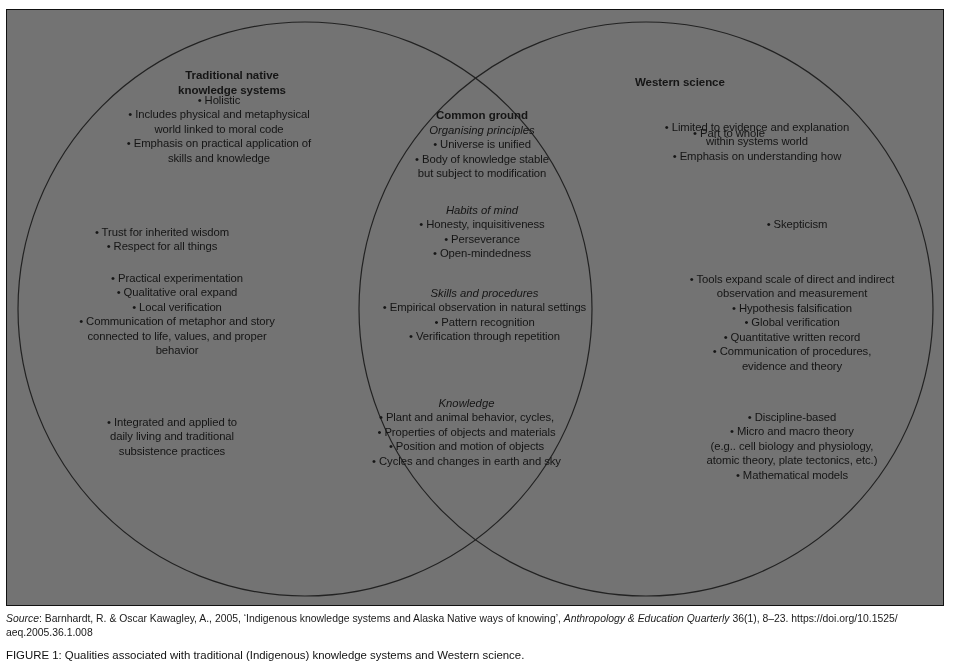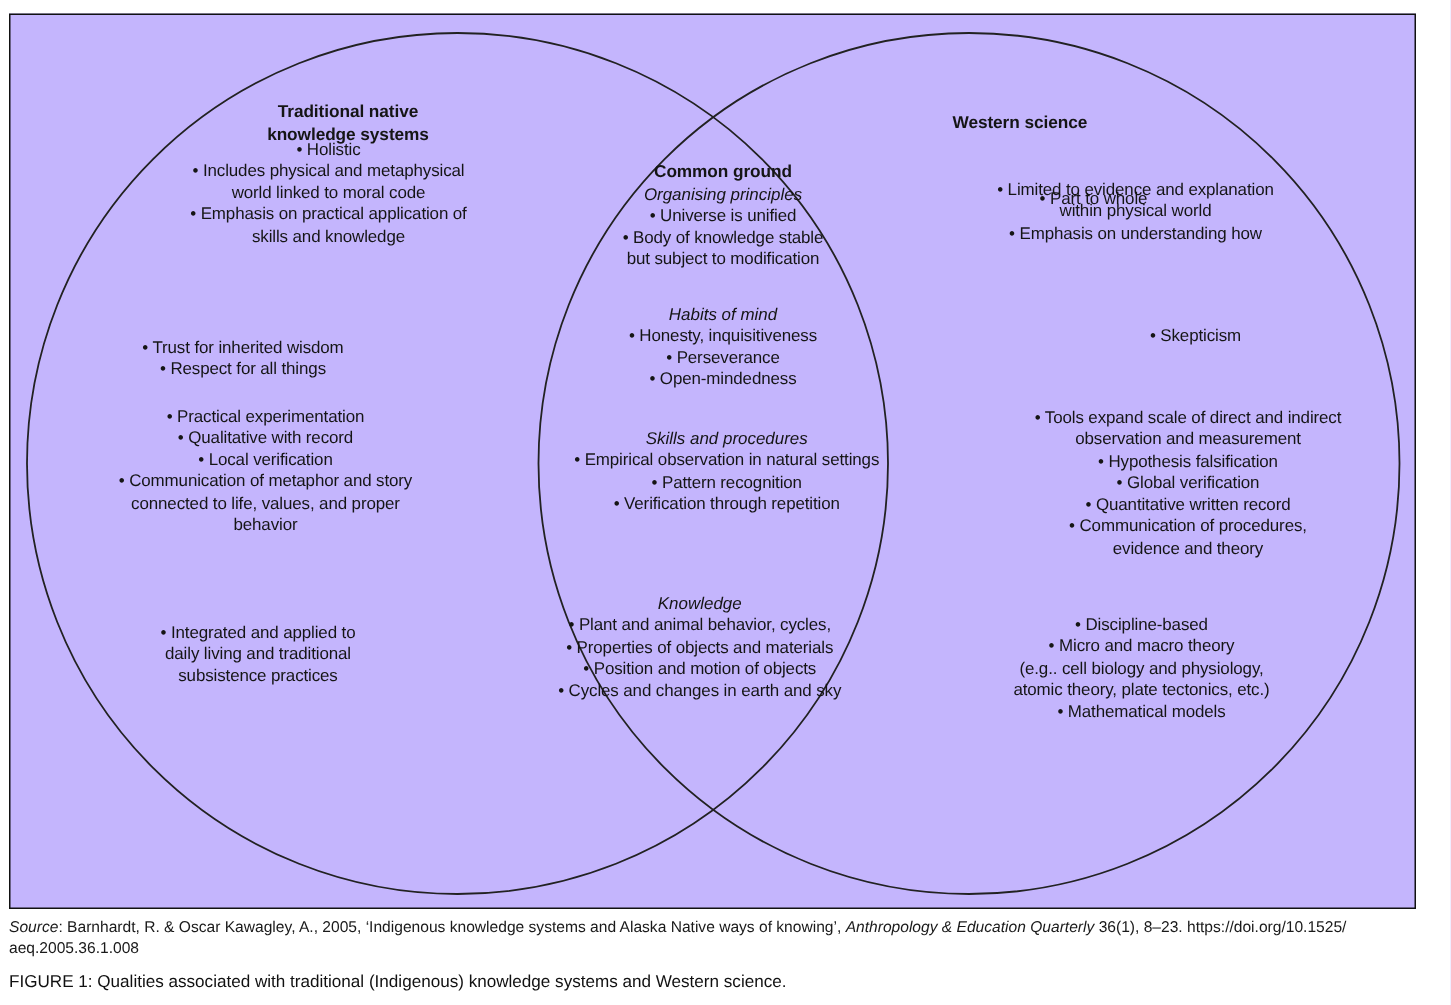--- a/index.html
+++ b/index.html
@@ -15,21 +15,21 @@
     color: #1a1a1a;
     overflow: hidden;
   }
 
   
   #figure-frame {
     position: absolute;
     left: 6px; top: 9px;
     width: 938px; height: 597px;
     border: 1.3px solid #111111;
-    background: #c4b5fd;
+    background: #737373;
   }
 
   
   #venn-svg {
     position: absolute;
     left: 0; top: 0;
     width: 938px; height: 597px;
   }
 
   
@@ -64,21 +64,21 @@
   #cg-habits  { left: 355px; top: 193px; width: 240px; }
   #cg-skills  { left: 335px; top: 276px; width: 285px; }
   #cg-know    { left: 317px; top: 386px; width: 285px; }
 
   
   #ws-title   { left: 628px; top: 65px;  width: 140px; text-align: left; }
   #ws-list1   { left: 572px; top: 83px;  width: 300px; margin-top: 33px; }
   #ws-list2   { left: 585px; top: 110px; width: 330px; }
   #ws-skept   { left: 680px; top: 207px; width: 220px; }
   #ws-list3   { left: 625px; top: 262px; width: 320px; }
-  #ws-list4   { left: 594px; top: 400px; width: 320px; }
+  #ws-list4   { left: 625px; top: 400px; width: 320px; }
 
   
   #source-note {
     position: absolute;
     left: 6px; top: 612px;
     width: 952px;
     font-size: 10.4px;
     line-height: 1.38;
     color: #1a1a1a;
   }
@@ -116,21 +116,21 @@
     <div class="li cont">skills and knowledge</div>
   </div>
 
   <div class="block" id="tk-list2">
     <div class="li">• Trust for inherited wisdom</div>
     <div class="li">• Respect for all things</div>
   </div>
 
   <div class="block" id="tk-list3">
     <div class="li">• Practical experimentation</div>
-    <div class="li">• Qualitative with record</div>
+    <div class="li">• Qualitative oral expand</div>
     <div class="li">• Local verification</div>
     <div class="li">• Communication of metaphor and story</div>
     <div class="li cont">connected to life, values, and proper</div>
     <div class="li cont">behavior</div>
   </div>
 
   <div class="block" id="tk-list4">
     <div class="li">• Integrated and applied to</div>
     <div class="li cont">daily living and traditional</div>
     <div class="li cont">subsistence practices</div>
@@ -169,21 +169,21 @@
   <div class="block" id="ws-title">
     <div class="hdr">Western science</div>
   </div>
 
   <div class="block" id="ws-list1">
     <div class="li">• Part to whole</div>
   </div>
 
   <div class="block" id="ws-list2">
     <div class="li">• Limited to evidence and explanation</div>
-    <div class="li cont">within physical world</div>
+    <div class="li cont">within systems world</div>
     <div class="li">• Emphasis on understanding how</div>
   </div>
 
   <div class="block" id="ws-skept">
     <div class="li">• Skepticism</div>
   </div>
 
   <div class="block" id="ws-list3">
     <div class="li">• Tools expand scale of direct and indirect</div>
     <div class="li cont">observation and measurement</div>

